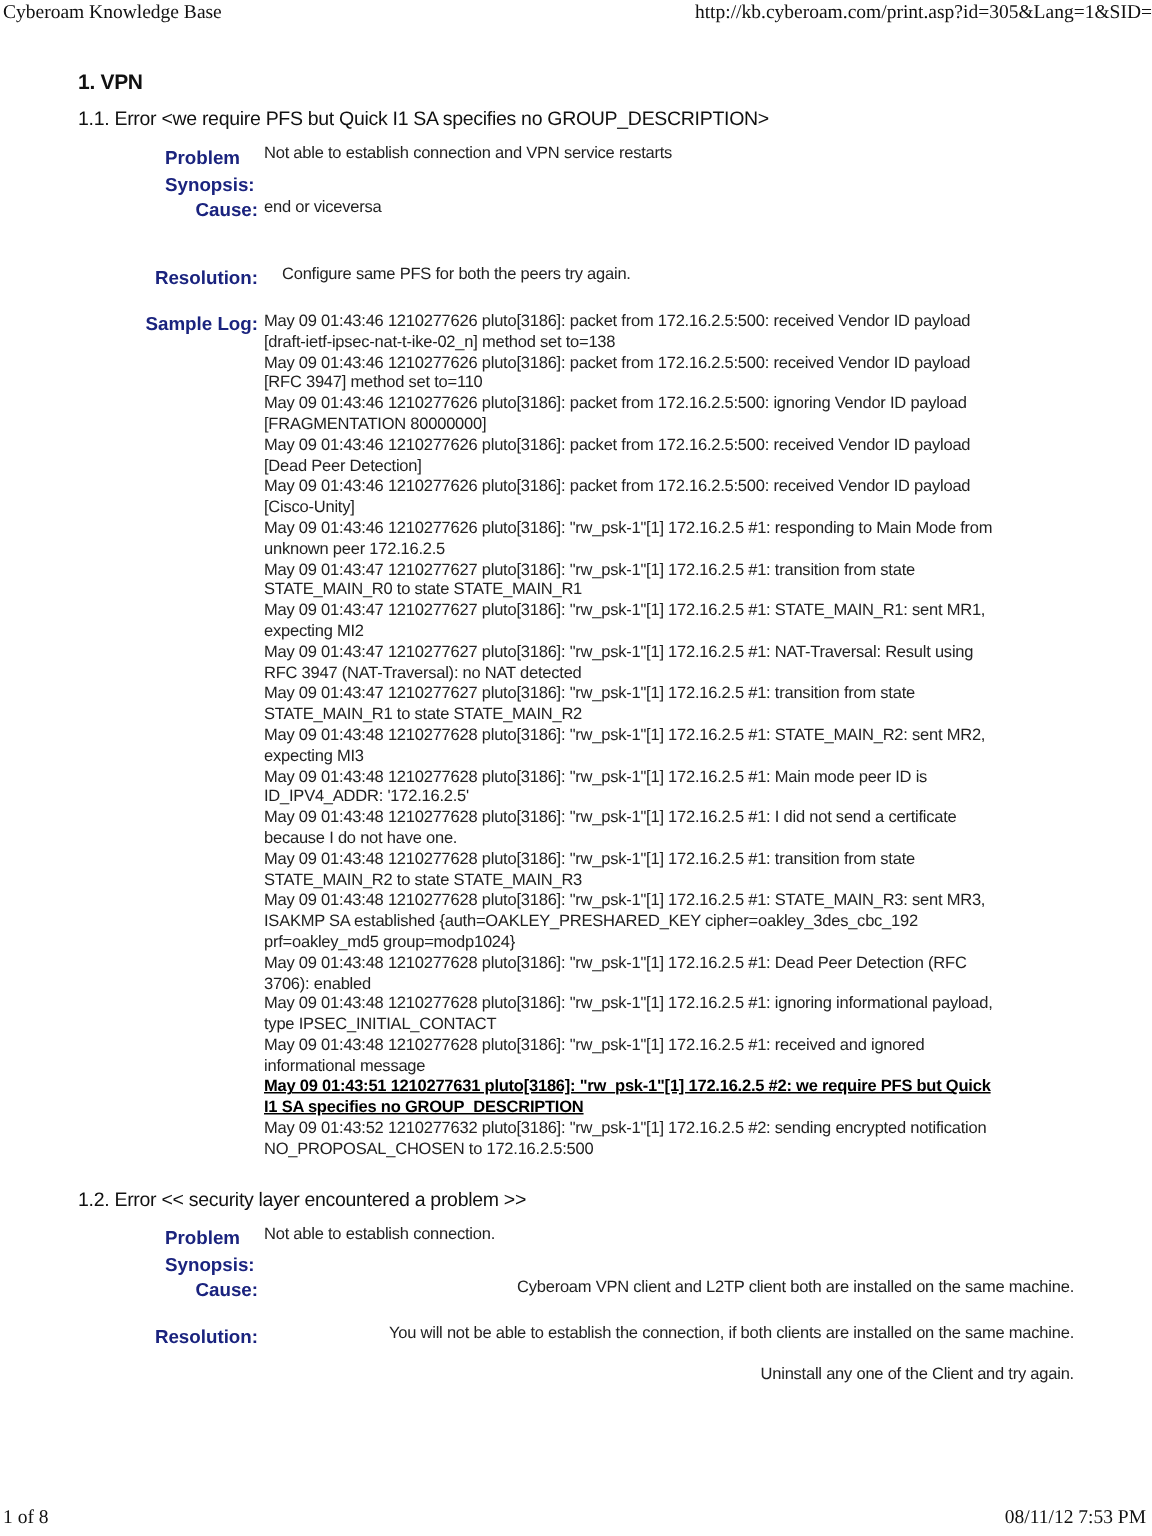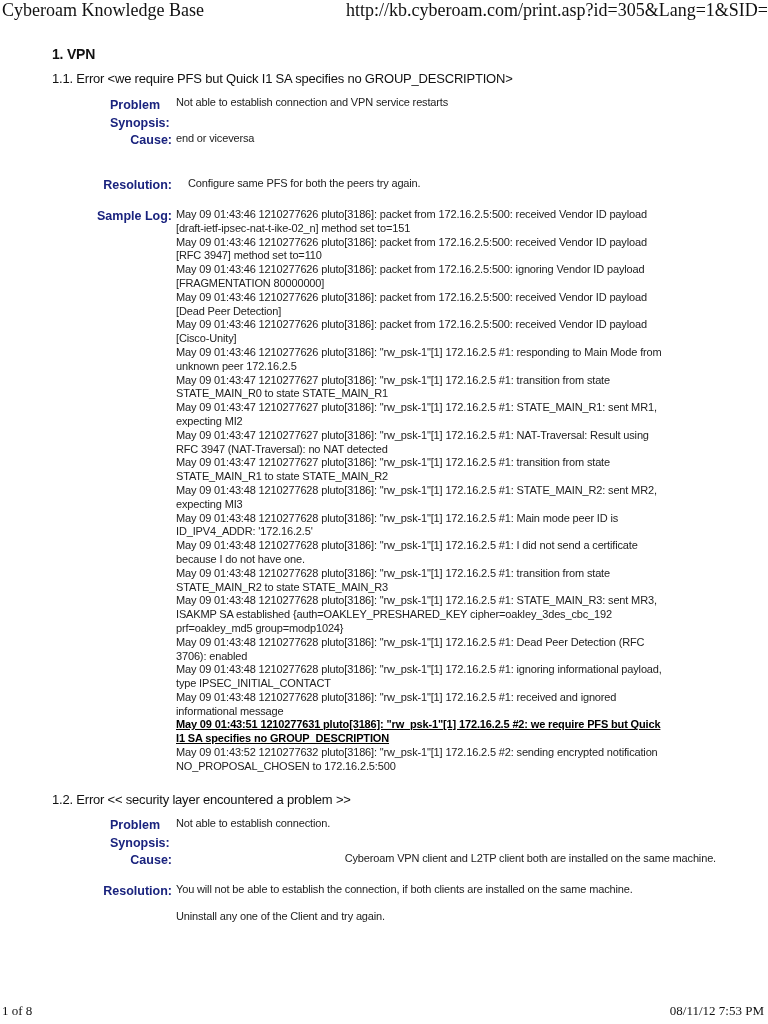--- a/index.html
+++ b/index.html
@@ -1,17 +1,17 @@
 <!DOCTYPE html>
 <html><head>
 <meta charset="utf-8">
 <style>
   html, body { margin: 0; padding: 0; background: #ffffff; }
   body { width: 768px; height: 1024px; position: relative; overflow: hidden; color: #222; }
-  .print-header { position: absolute; top: 0; left: 0; width: 768px; height: 16px; font-family: "Liberation Serif", serif; font-size: 18px; color: #111; }
+  .print-header { position: absolute; top: 0; left: 0; width: 768px; height: 16px; font-family: "Liberation Serif", serif; font-size: 13px; color: #111; }
   .print-header .title { position: absolute; left: 2px; top: 0; }
   .print-header .url { position: absolute; right: 0; top: 0; white-space: nowrap; }
   .print-footer { position: absolute; top: 1003px; left: 0; width: 768px; font-family: "Liberation Serif", serif; font-size: 13px; color: #111; }
   .print-footer .page { position: absolute; left: 2px; }
   .print-footer .date { position: absolute; right: 4px; }
 
   .content { position: absolute; left: 0; top: 0; width: 768px; }
   .h1 { position: absolute; left: 52px; top: 46px; font-family: Liberation Sans, sans-serif; font-weight: bold; font-size: 14px; color: #111; letter-spacing: -0.2px; }
   .h2 { position: absolute; left: 52px; font-family: "Liberation Sans", sans-serif; font-weight: normal; font-size: 13px; color: #111; letter-spacing: -0.2px; white-space: nowrap; }
 
@@ -52,21 +52,21 @@
 
   <div class="row" style="top:176px;">
     <div class="lbl" style="left:0;top:0;">Resolution:</div>
     <div class="val" style="top:1px;margin-left:12px;">Configure same PFS for both the peers try again.</div>
   </div>
 
   <div class="row" style="top:207px;">
     <div class="lbl" style="left:0;top:0;">Sample Log:</div>
     <div class="val" style="top:1px;">
       <span class="log-line"> May 09 01:43:46 1210277626 pluto[3186]: packet from 172.16.2.5:500: received Vendor ID payload</span>
-      <span class="log-line">[draft-ietf-ipsec-nat-t-ike-02_n] method set to=151</span>
+      <span class="log-line">[draft-ietf-ipsec-nat-t-ike-02_n] method set to=138</span>
       <span class="log-line">May 09 01:43:46 1210277626 pluto[3186]: packet from 172.16.2.5:500: received Vendor ID payload</span>
       <span class="log-line">[RFC 3947] method set to=110</span>
       <span class="log-line">May 09 01:43:46 1210277626 pluto[3186]: packet from 172.16.2.5:500: ignoring Vendor ID payload</span>
       <span class="log-line">[FRAGMENTATION 80000000]</span>
       <span class="log-line">May 09 01:43:46 1210277626 pluto[3186]: packet from 172.16.2.5:500: received Vendor ID payload</span>
       <span class="log-line">[Dead Peer Detection]</span>
       <span class="log-line">May 09 01:43:46 1210277626 pluto[3186]: packet from 172.16.2.5:500: received Vendor ID payload</span>
       <span class="log-line">[Cisco-Unity]</span>
       <span class="log-line">May 09 01:43:46 1210277626 pluto[3186]: "rw_psk-1"[1] 172.16.2.5 #1: responding to Main Mode from</span>
       <span class="log-line">unknown peer 172.16.2.5</span>
@@ -112,21 +112,21 @@
     <div class="val" style="top:1px;">Not able to establish connection.</div>
   </div>
 
   <div class="row" style="top:851px;">
     <div class="lbl" style="left:0;top:0;">Cause:</div>
     <div class="val" style="top:1px;text-align:right;">Cyberoam VPN client and L2TP client both are installed on the same machine.</div>
   </div>
 
   <div class="row" style="top:882px;">
     <div class="lbl" style="left:0;top:0;">Resolution:</div>
-    <div class="val" style="top:1px;">
+    <div class="val" style="top:1px;text-align:right;">
       <span class="log-line">You will not be able to establish the connection, if both clients are installed on the same machine.</span>
       <span class="log-line" style="margin-top:13px;">Uninstall any one of the Client and try again.</span>
     </div>
   </div>
 </div>
 
 <div class="print-footer">
   <span class="page">1 of 8</span>
   <span class="date">08/11/12 7:53 PM</span>
 </div>

